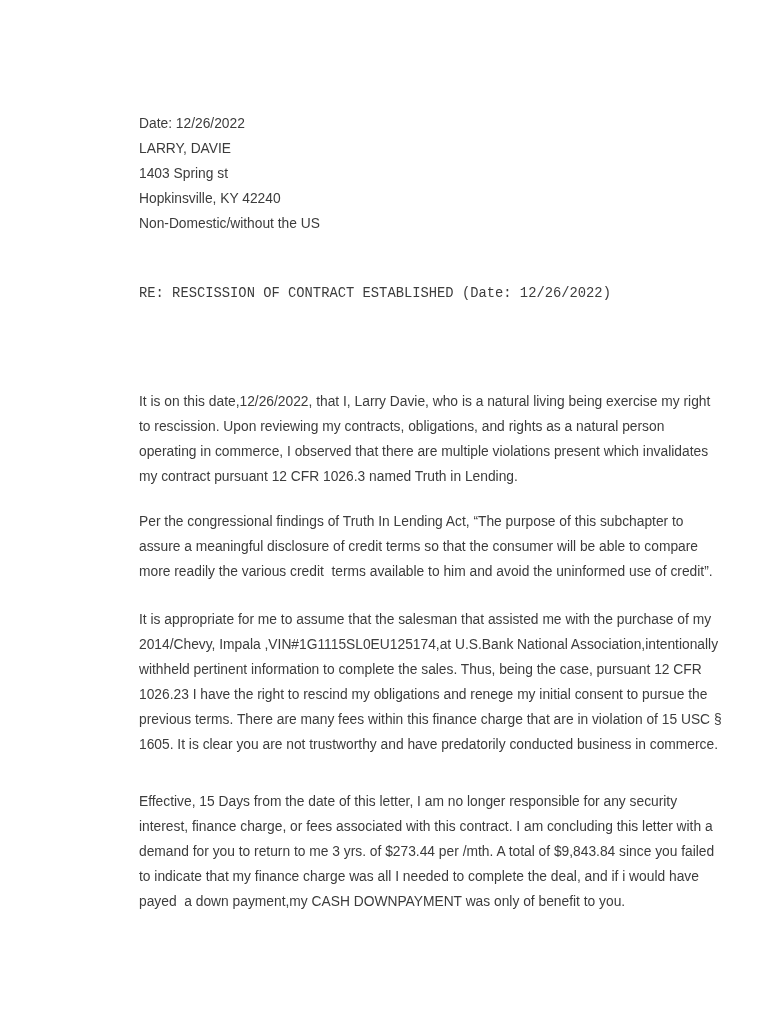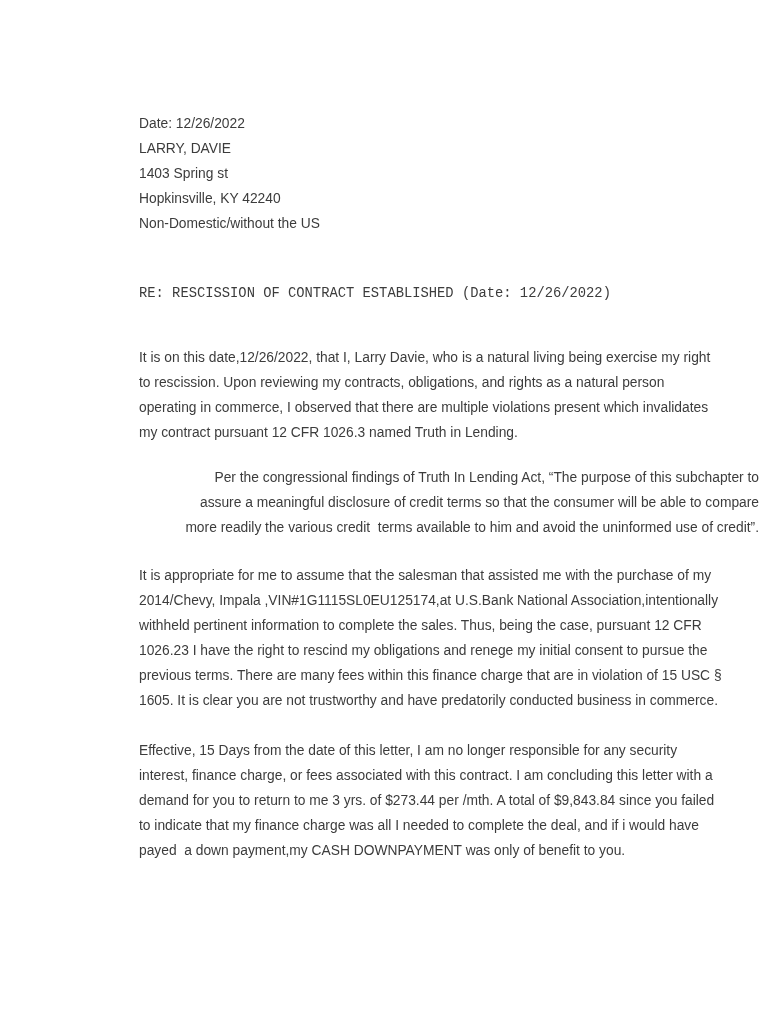--- a/index.html
+++ b/index.html
@@ -19,24 +19,24 @@
     color: #3c3c3c;
     padding-left: 48px;
   }
   .block {
     margin-left: 91px;
     width: 620px;
     white-space: pre-wrap;   
   }
   .b-header  { margin-top: 111px; }
   .b-subject { margin-top: 45px; font-family: Liberation Mono, monospace;  }
-  .b-p1      { margin-top: 39px;  }
-  .b-p2      { margin-top: 20px; text-align: right;  }
+  .b-p1      { margin-top: 83px;  }
+  .b-p2      { margin-top: 20px;  }
   .b-p3      { margin-top: 23px;  }
-  .b-p4      { margin-top: 25px;  }
+  .b-p4      { margin-top: 32px;  }
   .b-remit   { margin-top: 22px;  }
 </style>
 </head>
 <body>
 
 <div class="page">
   <div class="block b-header">Date: 12/26/2022
 LARRY, DAVIE
 1403 Spring st
 Hopkinsville, KY 42240

